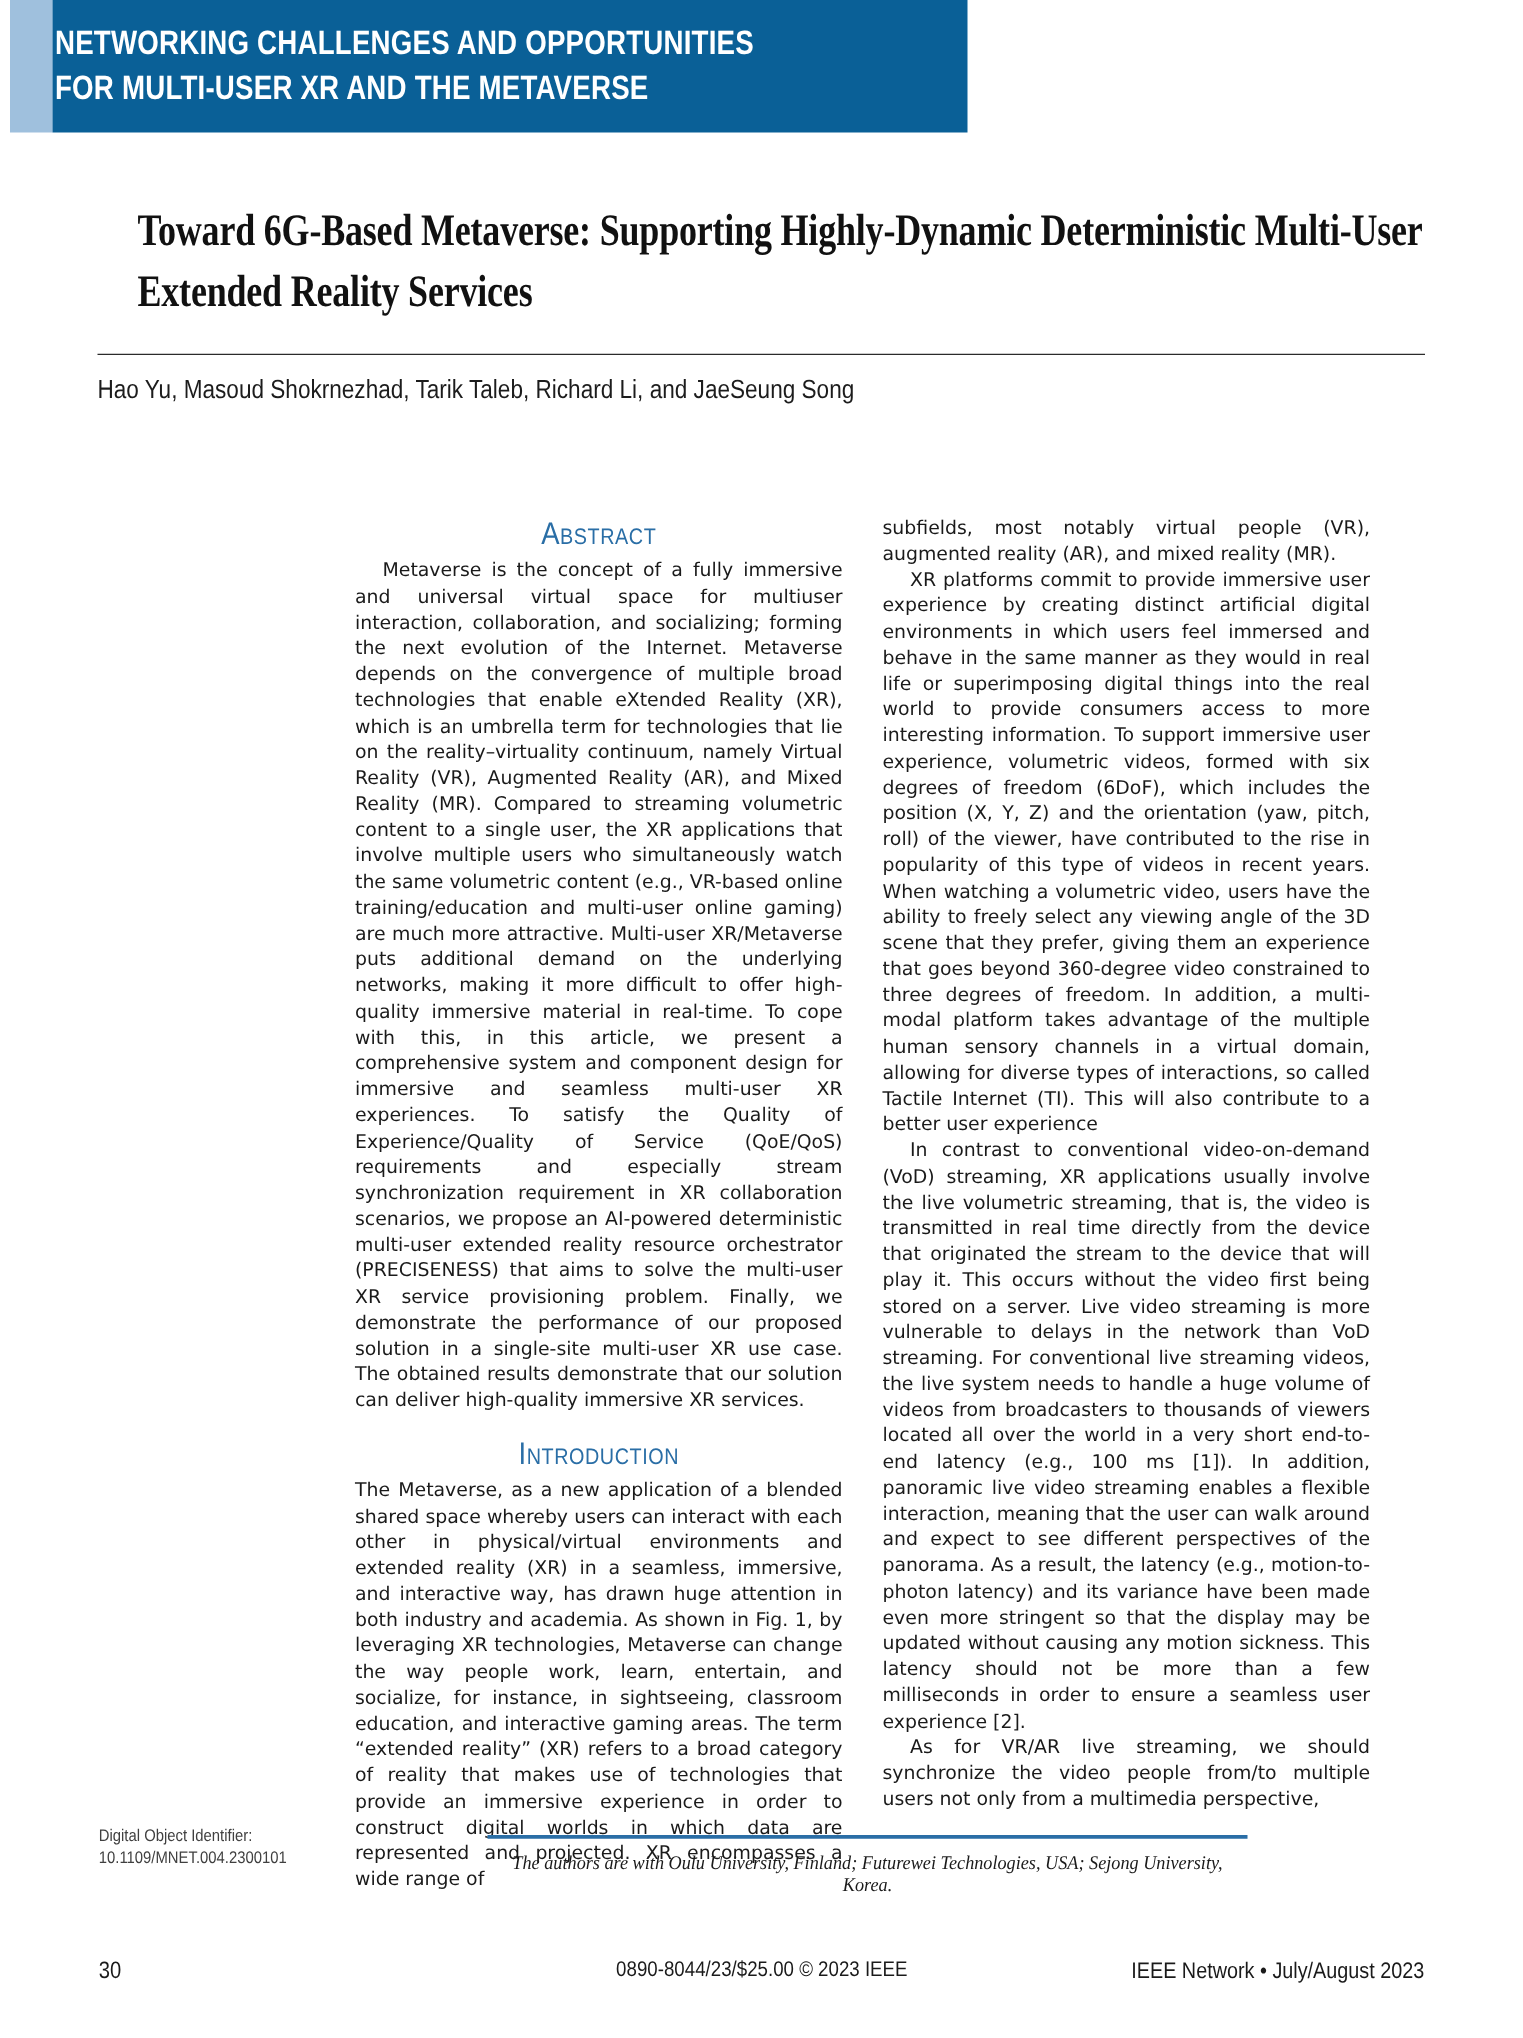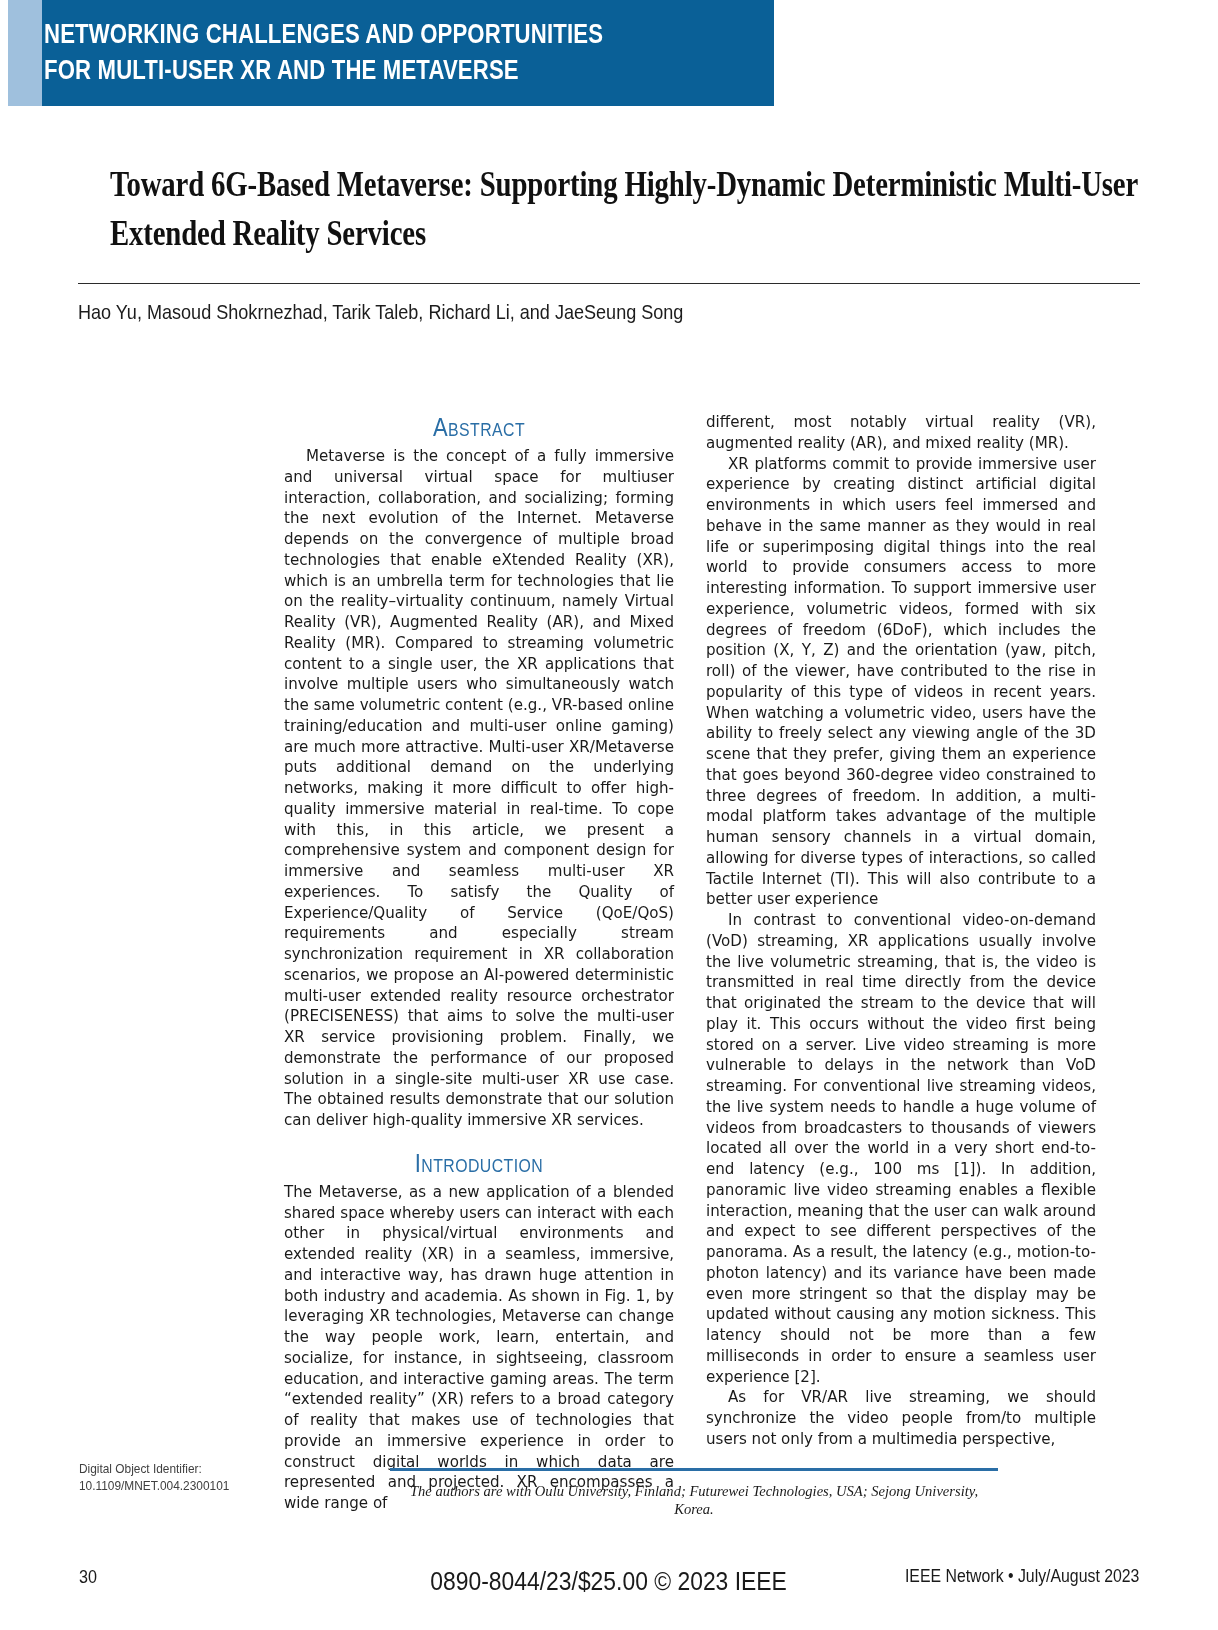--- a/index.html
+++ b/index.html
@@ -177,21 +177,21 @@
     transform: scaleX(0.85);
     transform-origin: left top;
   }
   .copyright {
     position: absolute;
     left: 0;
     right: 0;
     top: 1566px;
     text-align: center;
     font-family: "Liberation Sans Narrow", "Liberation Sans", sans-serif;
-    font-size: 26px;
+    font-size: 17px;
     color: #1a1a1a;
   }
   .copyright span { display: inline-block; transform: scaleX(0.88); }
   .journal-ref {
     position: absolute;
     right: 79px;
     top: 1566px;
     font-family: "Liberation Sans Narrow", "Liberation Sans", sans-serif;
     font-size: 18px;
     color: #1a1a1a;
@@ -216,21 +216,21 @@
 <div class="authors">Hao Yu, Masoud Shokrnezhad, Tarik Taleb, Richard Li, and JaeSeung Song</div>
 
 <div class="col col-1">
   <div class="section-head">Abstract</div>
   <p class="body-par">Metaverse is the concept of a fully immersive and universal virtual space for multiuser interaction, collaboration, and socializing; forming the next evolution of the Internet. Metaverse depends on the convergence of multiple broad technologies that enable eXtended Reality (XR), which is an umbrella term for technologies that lie on the reality–virtuality continuum, namely Virtual Reality (VR), Augmented Reality (AR), and Mixed Reality (MR). Compared to streaming volumetric content to a single user, the XR applications that involve multiple users who simultaneously watch the same volumetric content (e.g., VR-based online training/education and multi-user online gaming) are much more attractive. Multi-user XR/Metaverse puts additional demand on the underlying networks, making it more difficult to offer high-quality immersive material in real-time. To cope with this, in this article, we present a comprehensive system and component design for immersive and seamless multi-user XR experiences. To satisfy the Quality of Experience/Quality of Service (QoE/QoS) requirements and especially stream synchronization requirement in XR collaboration scenarios, we propose an AI-powered deterministic multi-user extended reality resource orchestrator (PRECISENESS) that aims to solve the multi-user XR service provisioning problem. Finally, we demonstrate the performance of our proposed solution in a single-site multi-user XR use case. The obtained results demonstrate that our solution can deliver high-quality immersive XR services.</p>
   <div class="section-head tight">Introduction</div>
   <p class="body-par noindent">The Metaverse, as a new application of a blended shared space whereby users can interact with each other in physical/virtual environments and extended reality (XR) in a seamless, immersive, and interactive way, has drawn huge attention in both industry and academia. As shown in Fig. 1, by leveraging XR technologies, Metaverse can change the way people work, learn, entertain, and socialize, for instance, in sightseeing, classroom education, and interactive gaming areas. The term “extended reality” (XR) refers to a broad category of reality that makes use of technologies that provide an immersive experience in order to construct digital worlds in which data are represented and projected. XR encompasses a wide range of</p>
 </div>
 
 <div class="col col-2">
-  <p class="body-par noindent">different, most notably virtual reality (VR), augmented reality (AR), and mixed reality (MR).</p>
+  <p class="body-par noindent">subfields, most notably virtual people (VR), augmented reality (AR), and mixed reality (MR).</p>
   <p class="body-par">XR platforms commit to provide immersive user experience by creating distinct artificial digital environments in which users feel immersed and behave in the same manner as they would in real life or superimposing digital things into the real world to provide consumers access to more interesting information. To support immersive user experience, volumetric videos, formed with six degrees of freedom (6DoF), which includes the position (X, Y, Z) and the orientation (yaw, pitch, roll) of the viewer, have contributed to the rise in popularity of this type of videos in recent years. When watching a volumetric video, users have the ability to freely select any viewing angle of the 3D scene that they prefer, giving them an experience that goes beyond 360-degree video constrained to three degrees of freedom. In addition, a multi-modal platform takes advantage of the multiple human sensory channels in a virtual domain, allowing for diverse types of interactions, so called Tactile Internet (TI). This will also contribute to a better user experience</p>
   <p class="body-par">In contrast to conventional video-on-demand (VoD) streaming, XR applications usually involve the live volumetric streaming, that is, the video is transmitted in real time directly from the device that originated the stream to the device that will play it. This occurs without the video first being stored on a server. Live video streaming is more vulnerable to delays in the network than VoD streaming. For conventional live streaming videos, the live system needs to handle a huge volume of videos from broadcasters to thousands of viewers located all over the world in a very short end-to-end latency (e.g., 100 ms [1]). In addition, panoramic live video streaming enables a flexible interaction, meaning that the user can walk around and expect to see different perspectives of the panorama. As a result, the latency (e.g., motion-to-photon latency) and its variance have been made even more stringent so that the display may be updated without causing any motion sickness. This latency should not be more than a few milliseconds in order to ensure a seamless user experience [2].</p>
   <p class="body-par">As for VR/AR live streaming, we should synchronize the video people from/to multiple users not only from a multimedia perspective,</p>
 </div>
 
 <div class="doi-box">
   <div>Digital Object Identifier:</div>
   <div>10.1109/MNET.004.2300101</div>
 </div>
 <div class="foot-rule"></div>

